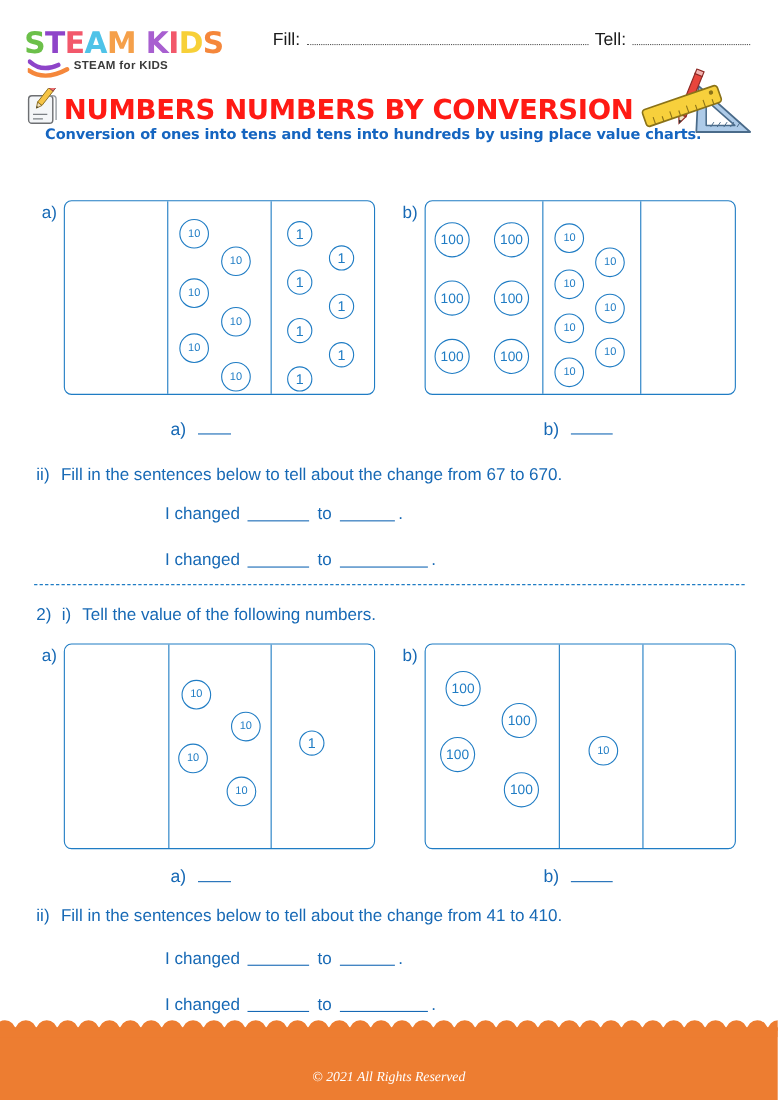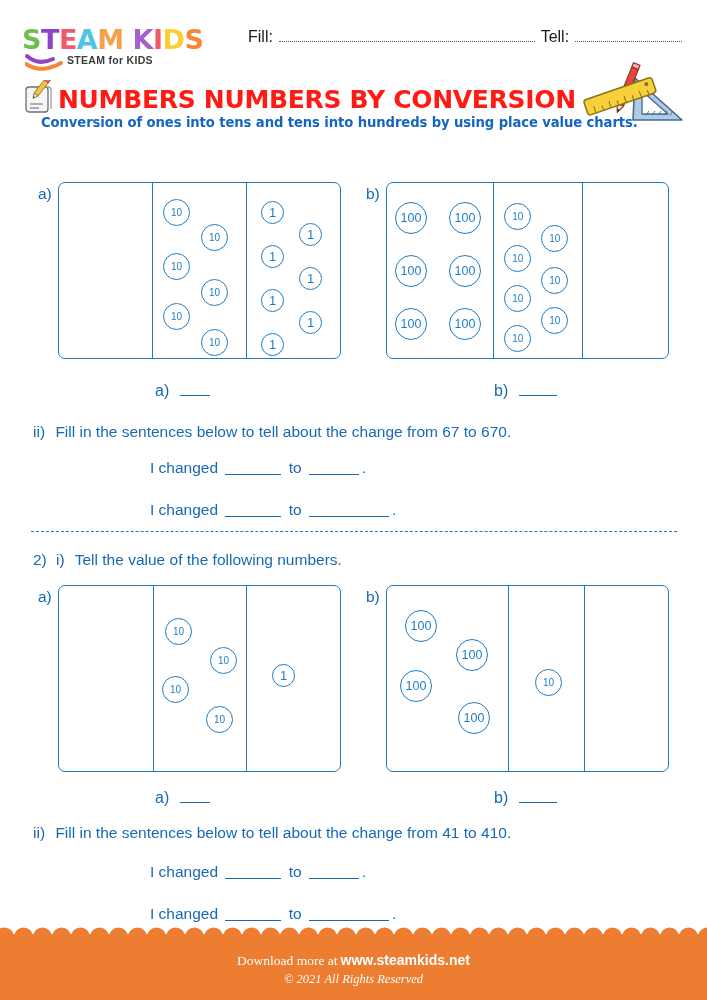--- a/index.html
+++ b/index.html
@@ -476,19 +476,16 @@
     <div class="scallop">
       <svg width="707" height="18" viewBox="0 0 707 18" preserveAspectRatio="none">
         <g fill="#ed7d31">
           <rect x="0" y="9" width="707" height="9"></rect>
           <g id="scallops">
               <path d="M-5 12 A9.5 9.5 0 0 1 14 12 Z M14 12 A9.5 9.5 0 0 1 33 12 Z M33 12 A9.5 9.5 0 0 1 52 12 Z M52 12 A9.5 9.5 0 0 1 71 12 Z M71 12 A9.5 9.5 0 0 1 90 12 Z M90 12 A9.5 9.5 0 0 1 109 12 Z M109 12 A9.5 9.5 0 0 1 128 12 Z M128 12 A9.5 9.5 0 0 1 147 12 Z M147 12 A9.5 9.5 0 0 1 166 12 Z M166 12 A9.5 9.5 0 0 1 185 12 Z M185 12 A9.5 9.5 0 0 1 204 12 Z M204 12 A9.5 9.5 0 0 1 223 12 Z M223 12 A9.5 9.5 0 0 1 242 12 Z M242 12 A9.5 9.5 0 0 1 261 12 Z M261 12 A9.5 9.5 0 0 1 280 12 Z M280 12 A9.5 9.5 0 0 1 299 12 Z M299 12 A9.5 9.5 0 0 1 318 12 Z M318 12 A9.5 9.5 0 0 1 337 12 Z M337 12 A9.5 9.5 0 0 1 356 12 Z M356 12 A9.5 9.5 0 0 1 375 12 Z M375 12 A9.5 9.5 0 0 1 394 12 Z M394 12 A9.5 9.5 0 0 1 413 12 Z M413 12 A9.5 9.5 0 0 1 432 12 Z M432 12 A9.5 9.5 0 0 1 451 12 Z M451 12 A9.5 9.5 0 0 1 470 12 Z M470 12 A9.5 9.5 0 0 1 489 12 Z M489 12 A9.5 9.5 0 0 1 508 12 Z M508 12 A9.5 9.5 0 0 1 527 12 Z M527 12 A9.5 9.5 0 0 1 546 12 Z M546 12 A9.5 9.5 0 0 1 565 12 Z M565 12 A9.5 9.5 0 0 1 584 12 Z M584 12 A9.5 9.5 0 0 1 603 12 Z M603 12 A9.5 9.5 0 0 1 622 12 Z M622 12 A9.5 9.5 0 0 1 641 12 Z M641 12 A9.5 9.5 0 0 1 660 12 Z M660 12 A9.5 9.5 0 0 1 679 12 Z M679 12 A9.5 9.5 0 0 1 698 12 Z M698 12 A9.5 9.5 0 0 1 717 12 Z M717 12 A9.5 9.5 0 0 1 736 12 Z " fill="#ed7d31"></path>
             </g>
         </g>
       </svg>
     </div>
-    <div class="foot-line1">
-      <span>Download more at</span><span class="site">www.steamkids.net</span>
-    </div>
     <div class="foot-line2">© 2021 All Rights Reserved</div>
   </div>
 
 </div>
 
 </body></html>

